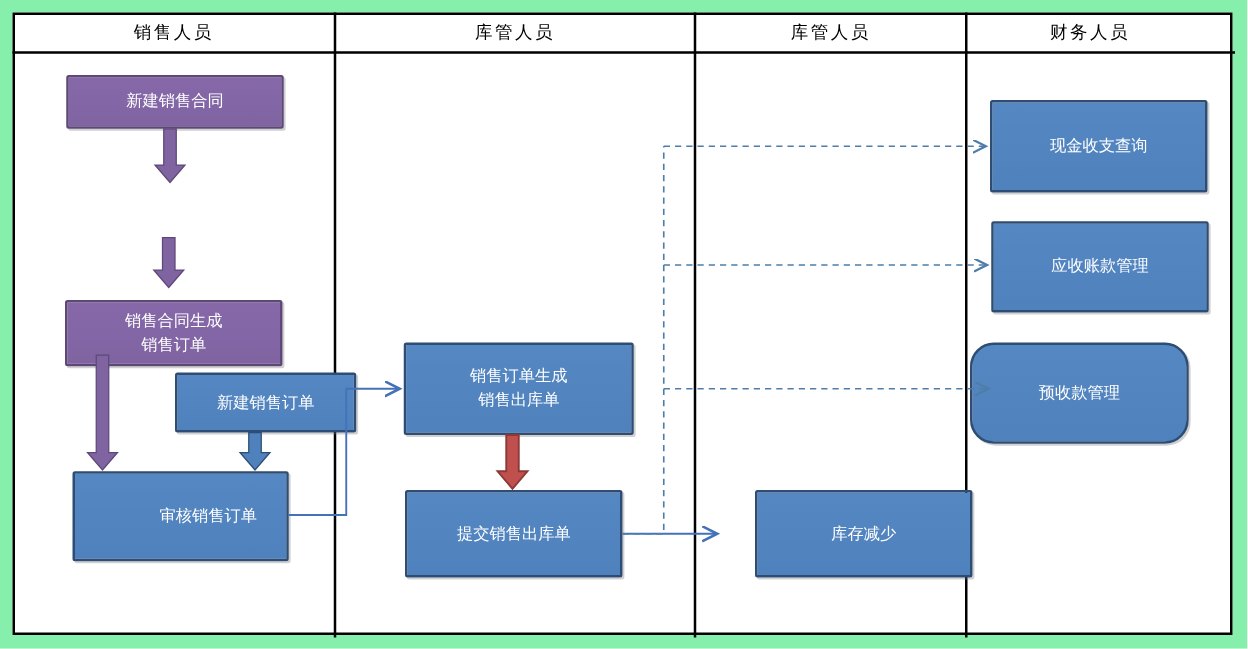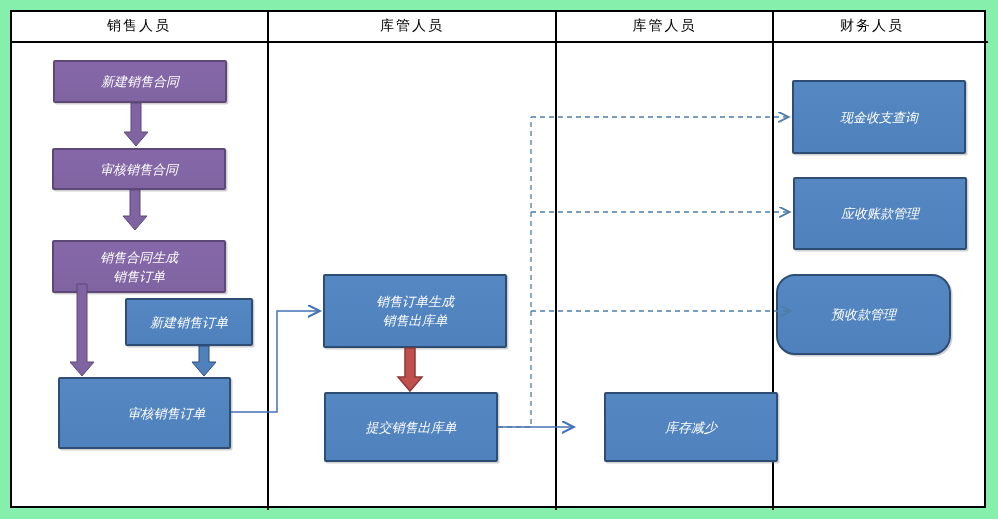--- a/index.html
+++ b/index.html
@@ -12,28 +12,28 @@
   .lane-divider{position:absolute;top:10px;height:500px;width:2px;background:#000;}
   #div1{left:267px;} #div2{left:555px;} #div3{left:772px;}
 
   .lane-header{position:absolute;top:10px;height:32px;display:flex;align-items:center;justify-content:center;
     font-size:14px;letter-spacing:2px;color:#000;}
   #lh1{left:10px;width:258px;} #lh2{left:269px;width:286px;} #lh3{left:557px;width:215px;} #lh4{left:774px;width:196px;}
 
   
   .node{position:absolute;box-sizing:border-box;display:flex;align-items:center;justify-content:center;
     text-align:center;color:var(--node_text);font-size:13px;line-height:19px;white-space:pre-line;
-    border-radius:2px;box-shadow:1.5px 1.5px 0 rgba(120,120,120,0.35);font-style:italic;}
+    border-radius:2px;box-shadow:1.5px 1.5px 0 rgba(120,120,120,0.35);}
   .node.purple{background:linear-gradient(to bottom,#8668a8,var(--node_purple));border:2px solid var(--node_purple_border);}
   .node.blue{background:linear-gradient(to bottom,#5588c2,var(--node_blue));border:2px solid var(--node_blue_border);}
 
   #n-new-contract{left:53px;top:60px;width:174px;height:43px;}
   #n-review-contract{left:52px;top:148px;width:174px;height:42px;}
   #n-contract-to-order{left:52px;top:240px;width:174px;height:53px;}
-  #n-new-order{left:125px;top:298px;width:128px;height:48px;}
+  #n-new-order{left:140px;top:298px;width:145px;height:48px;}
   #n-review-order{left:58px;top:377px;width:173px;height:72px;padding-left:44px;}
   #n-order-to-outbound{left:323px;top:274px;width:184px;height:74px;}
   #n-submit-outbound{left:324px;top:392px;width:174px;height:70px;}
   #n-inventory-decrease{left:577px;top:392px;width:174px;height:70px;margin-left:27px;}
   #n-cash-query{left:792px;top:80px;width:174px;height:74px;}
   #n-receivables{left:793px;top:177px;width:174px;height:73px;}
   #n-advance-payment{left:776px;top:274px;width:175px;height:81px;border-radius:19px;}
 
   
   #overlay{position:absolute;left:0;top:0;width:998px;height:519px;pointer-events:none;}
@@ -53,21 +53,20 @@
   <div class="lane-divider" id="div1"></div>
   <div class="lane-divider" id="div2"></div>
   <div class="lane-divider" id="div3"></div>
 
   <div class="lane-header" id="lh1">销售人员</div>
   <div class="lane-header" id="lh2">库管人员</div>
   <div class="lane-header" id="lh3">库管人员</div>
   <div class="lane-header" id="lh4">财务人员</div>
 
   <div class="node purple" id="n-new-contract">新建销售合同</div>
-  <div class="node purple" id="n-review-contract">审核销售合同</div>
   <div class="node purple" id="n-contract-to-order">销售合同生成
 销售订单</div>
   <div class="node blue" id="n-new-order">新建销售订单</div>
   <div class="node blue" id="n-review-order">审核销售订单</div>
   <div class="node blue" id="n-order-to-outbound">销售订单生成
 销售出库单</div>
   <div class="node blue" id="n-submit-outbound">提交销售出库单</div>
   <div class="node blue" id="n-inventory-decrease">库存减少</div>
   <div class="node blue" id="n-cash-query">现金收支查询</div>
   <div class="node blue" id="n-receivables">应收账款管理</div>

